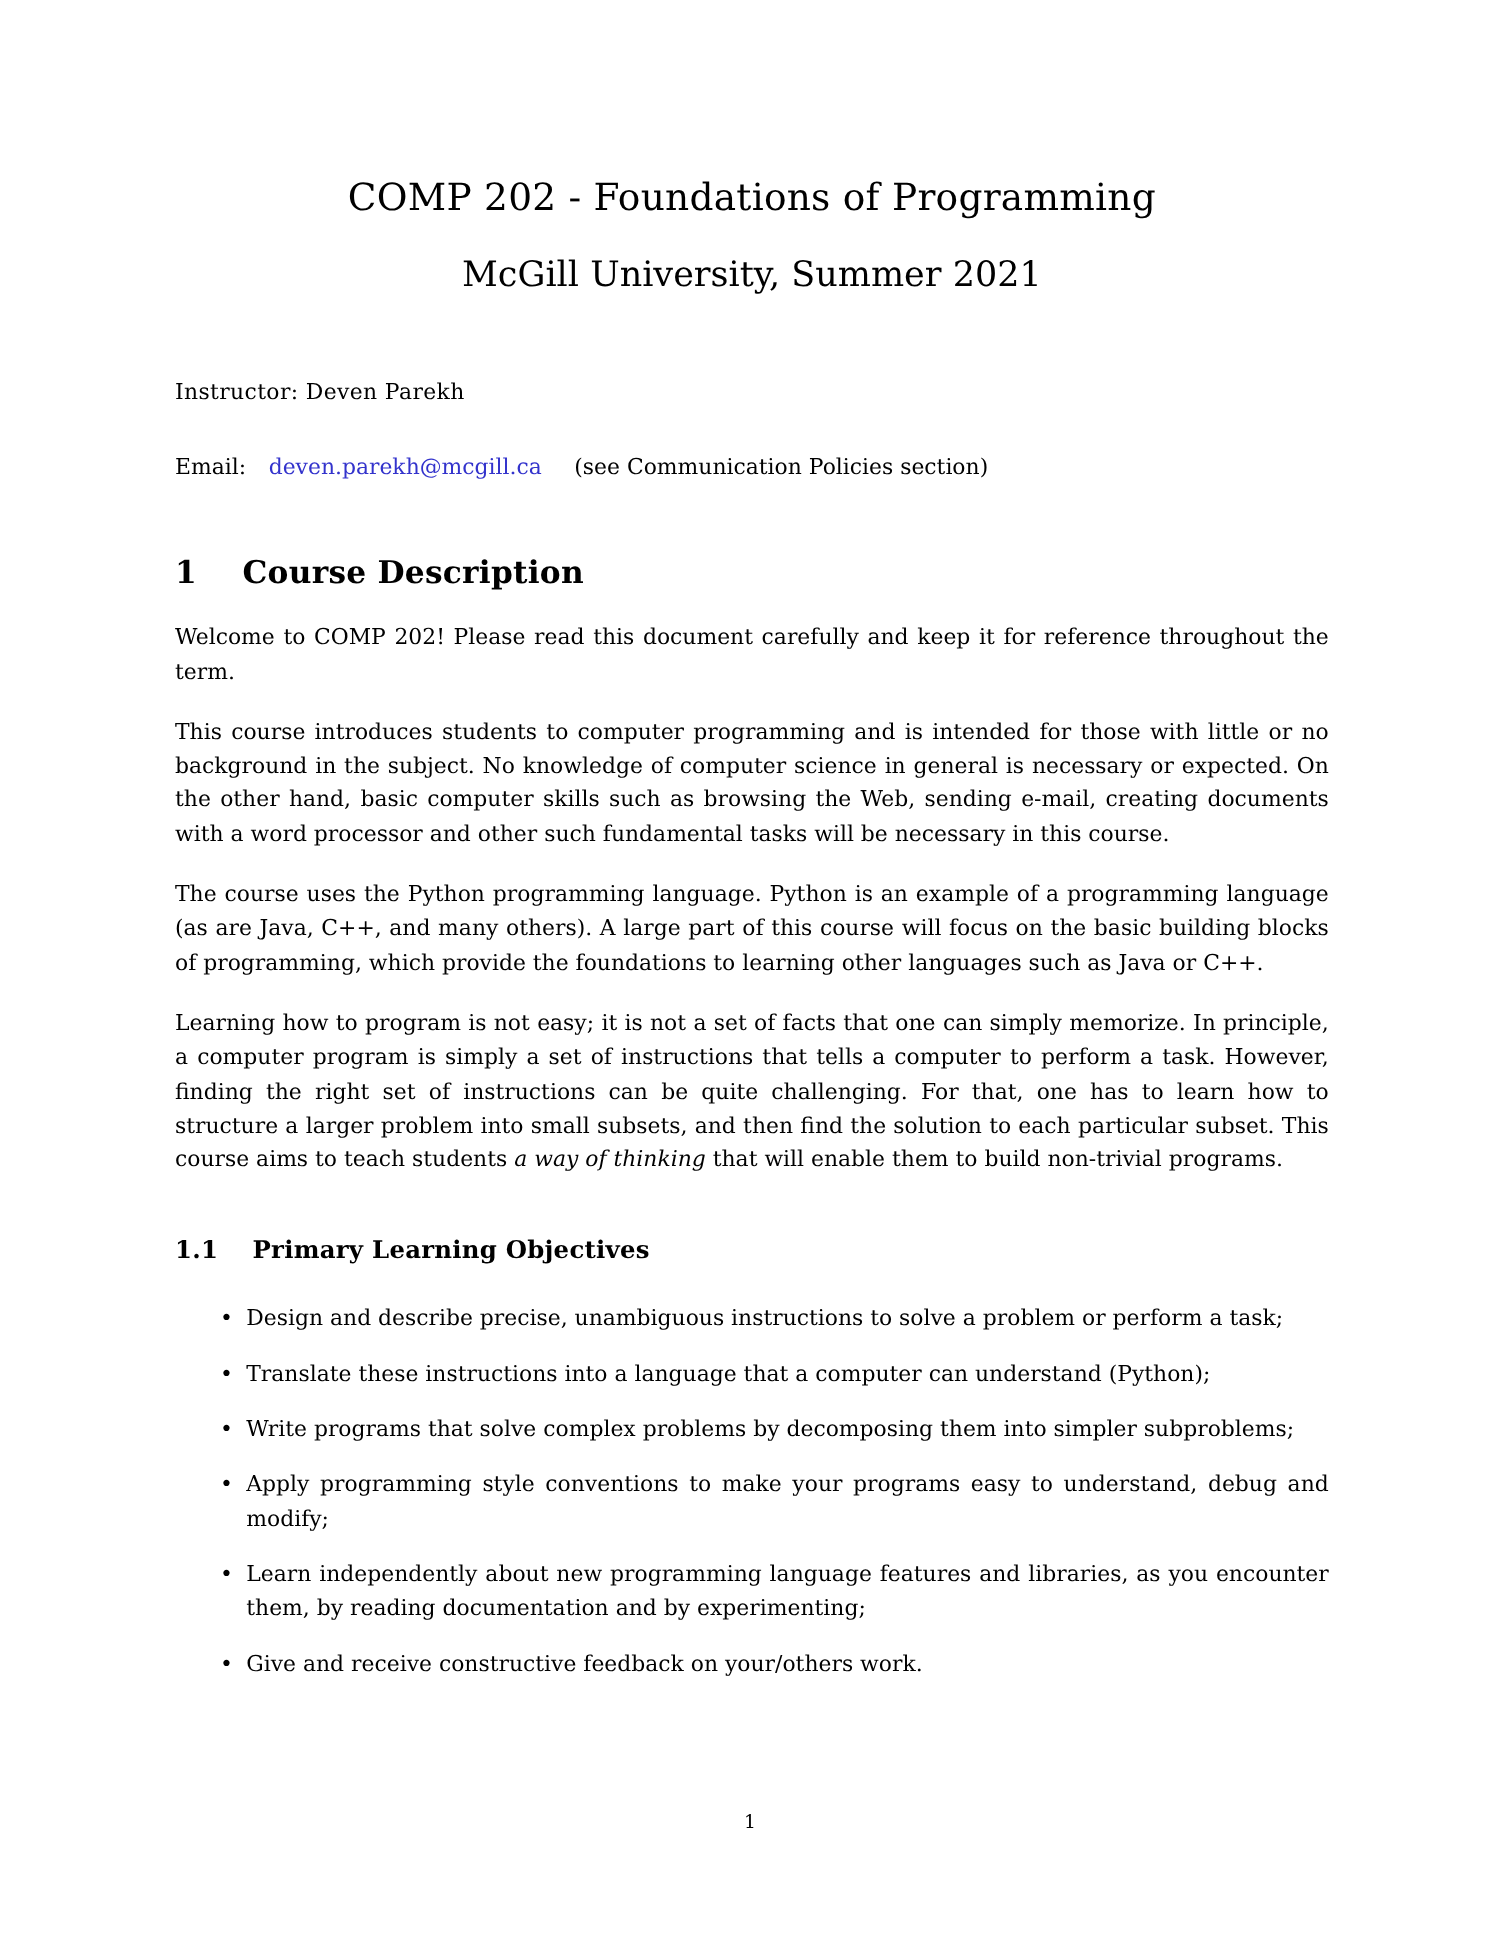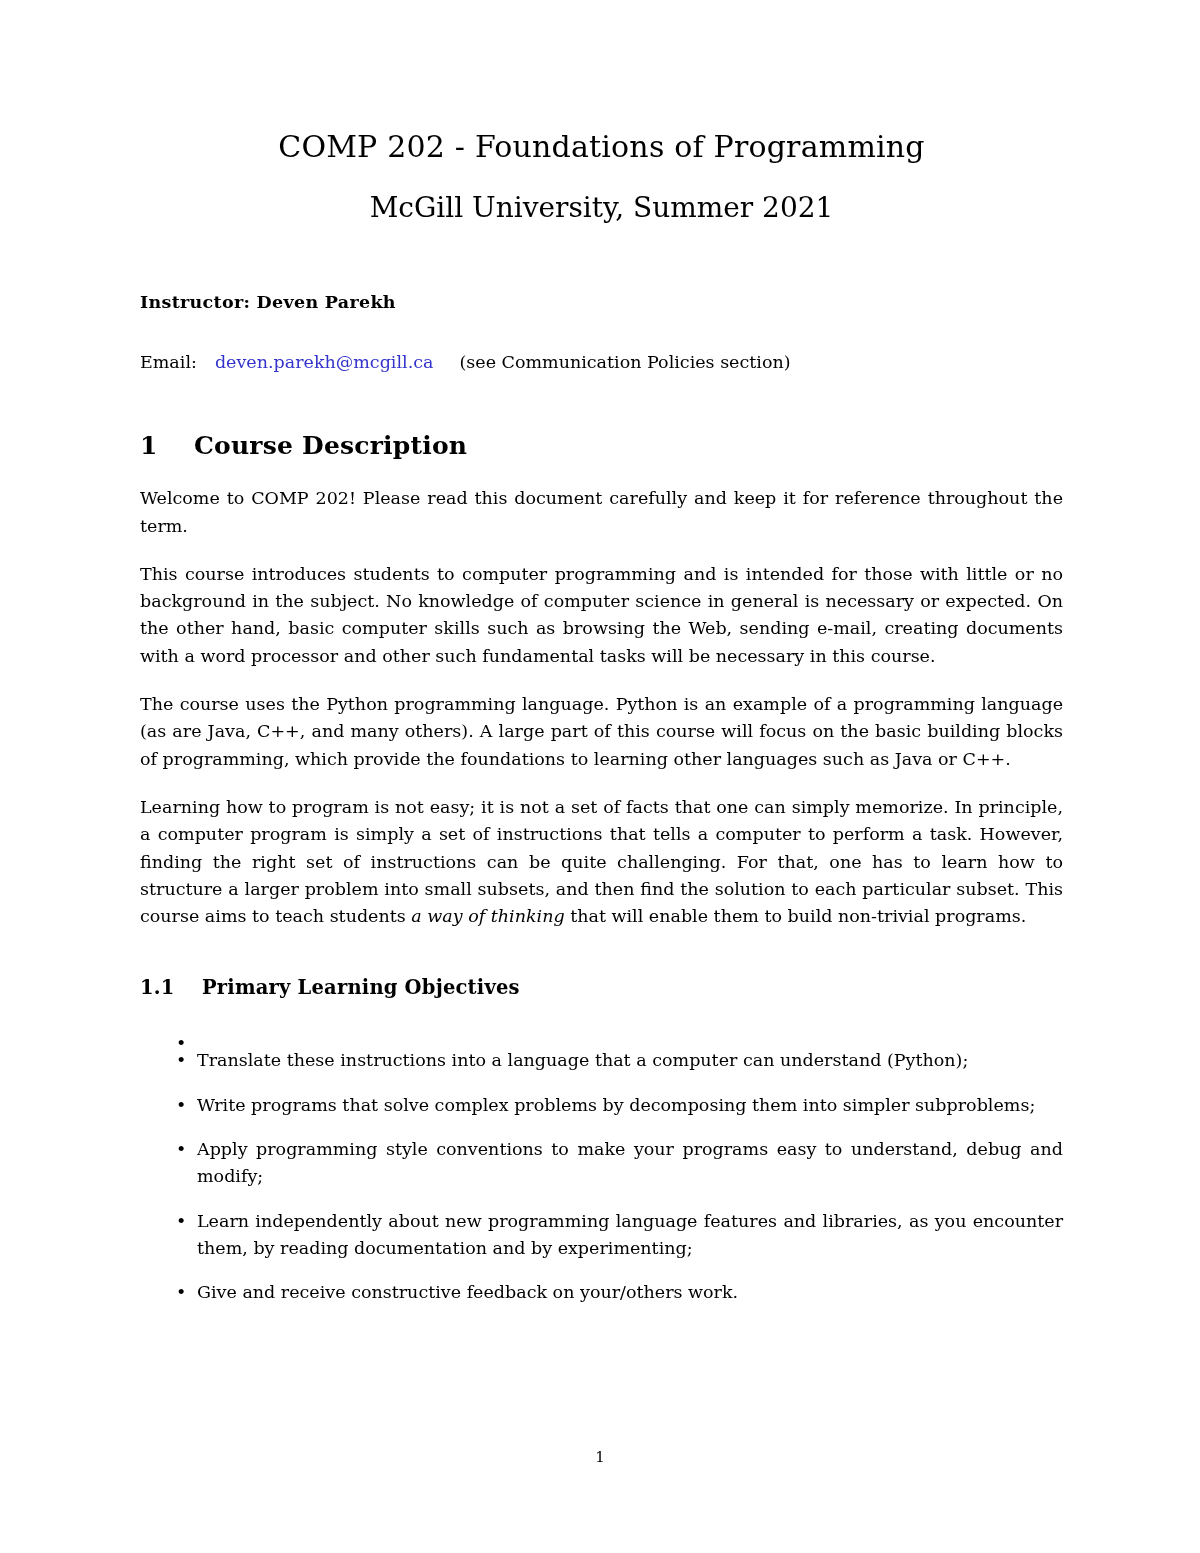--- a/index.html
+++ b/index.html
@@ -15,21 +15,21 @@
     position: relative;
     width: 1200px;
     height: 1553px;
     background: #ffffff;
     box-sizing: border-box;
     overflow: hidden;
   }
   .content {
     position: absolute;
     left: 140px;
-    top: 0;
+    top: 12px;
     width: 923px;
   }
 
   
   .doc-title {
     text-align: center;
     font-size: 30px;
     font-weight: normal;
     letter-spacing: 0.2px;
     margin: 0;
@@ -41,21 +41,21 @@
     font-size: 28px;
     font-weight: normal;
     margin: 0;
     padding-top: 24px;
     line-height: 1.3;
   }
 
   
   .instructor-line {
     font-size: 17.5px;
-    font-weight: bold;
+    font-weight: normal;
     margin: 0;
     padding-top: 66px;
     letter-spacing: 0.3px;
   }
   .meta-table {
     border-collapse: collapse;
     margin-top: 38px;
     font-size: 17.5px;
   }
   .meta-table td {
@@ -191,20 +191,21 @@
     </p>
 
     <h3 class="subsection-heading">
       <span class="num">1.1</span><span>Primary Learning Objectives</span>
     </h3>
 
 
     <ul class="objectives">
       <li>
         <span class="bullet">•</span>
+        <span>Design and describe precise, unambiguous instructions to solve a problem or perform a task;</span>
       </li>
       <li>
         <span class="bullet">•</span>
         <span>Translate these instructions into a language that a computer can understand (Python);</span>
       </li>
       <li>
         <span class="bullet">•</span>
         <span>Write programs that solve complex problems by decomposing them into simpler subproblems;</span>
       </li>
       <li>

